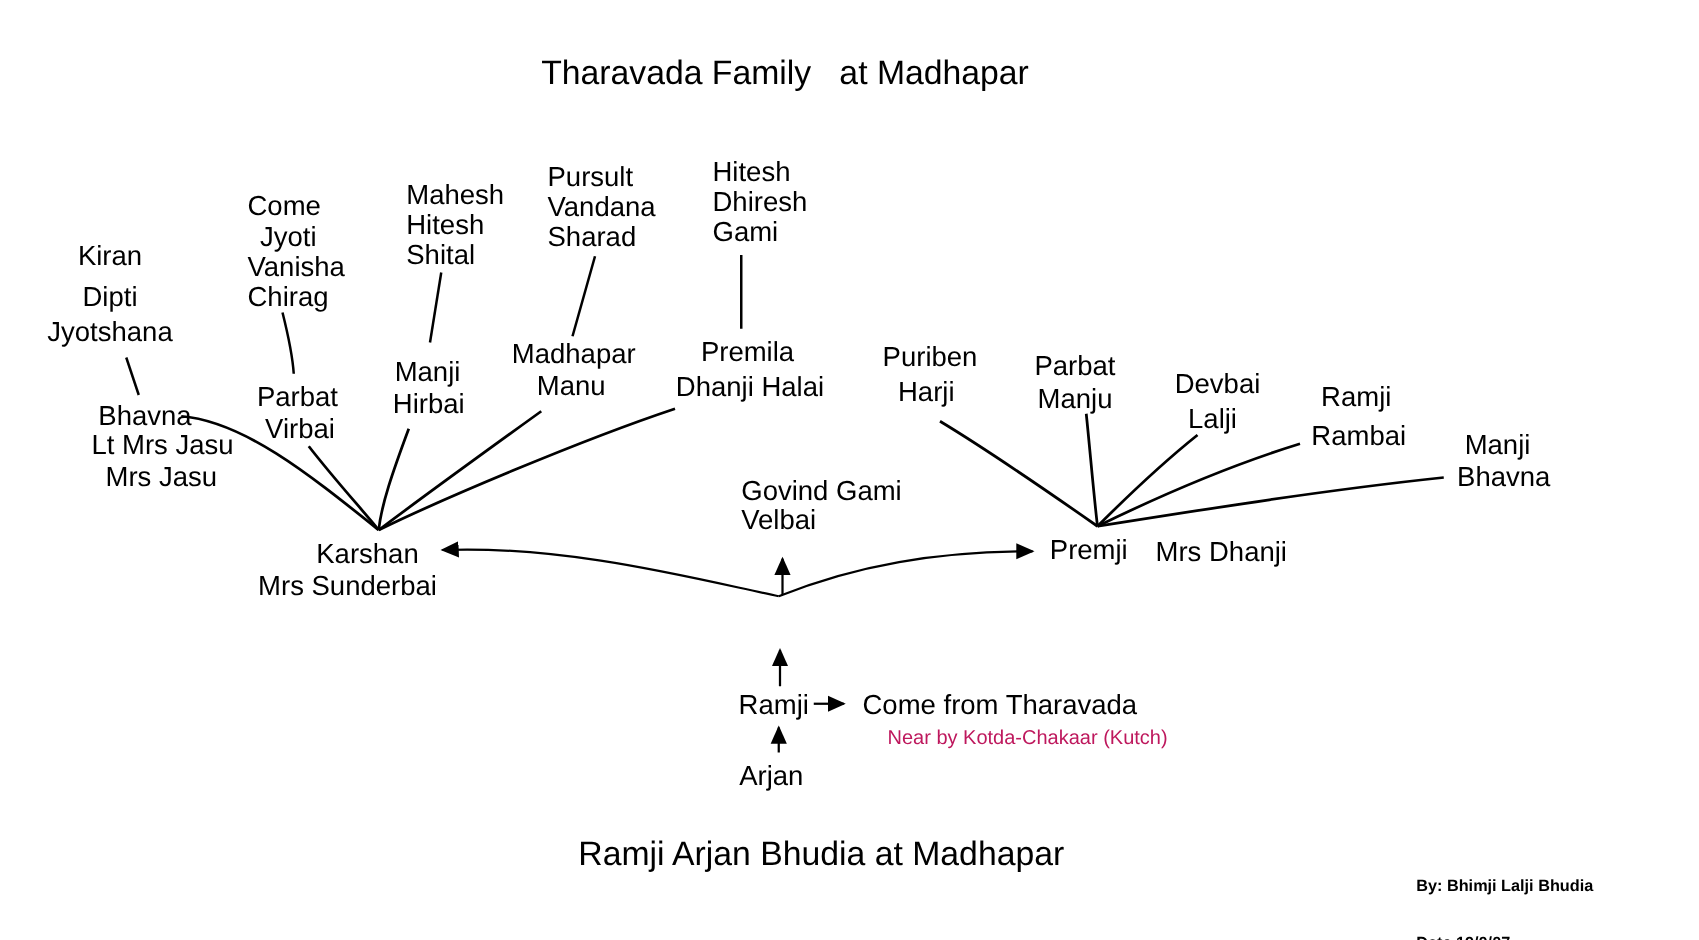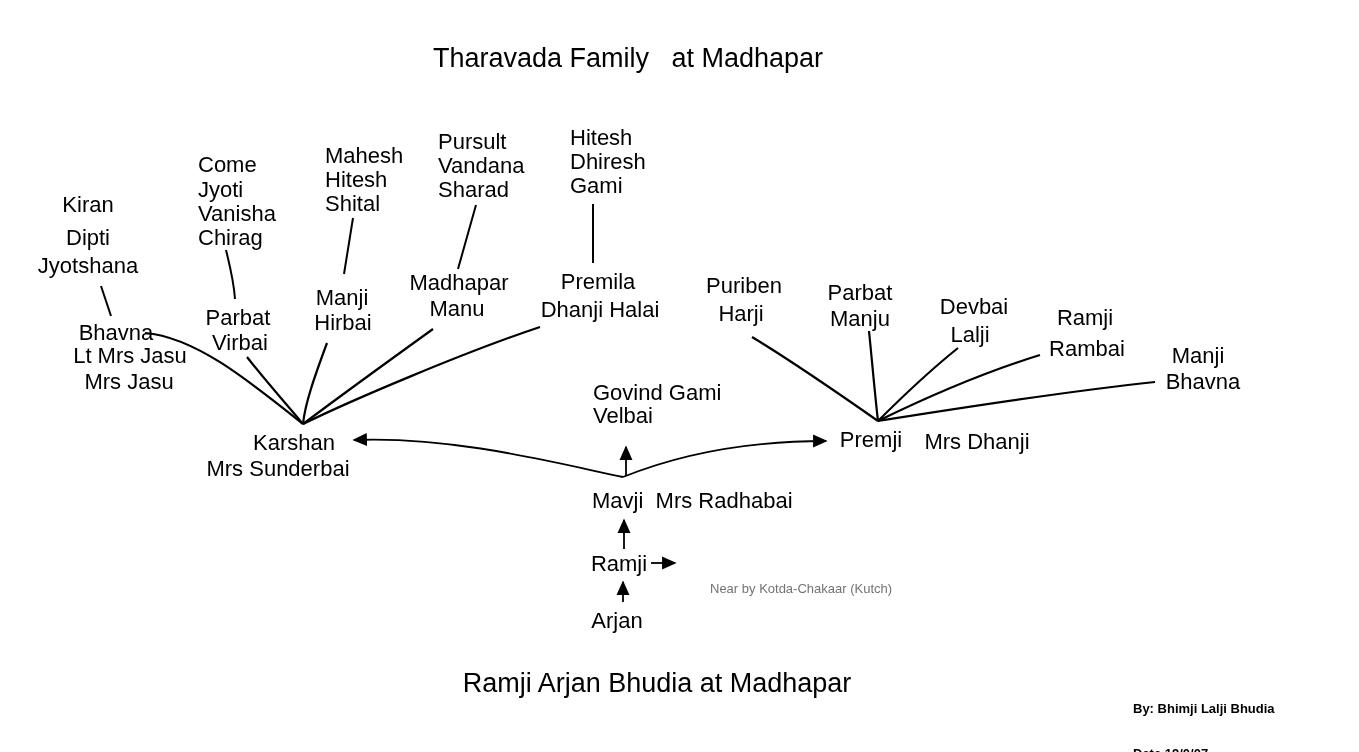--- a/index.html
+++ b/index.html
@@ -6,21 +6,21 @@
   .stage{
     position:relative;width:1359px;height:752px;background:#ffffff;
     font-family:"Liberation Sans","DejaVu Sans",sans-serif;color:#000;
     overflow:hidden;
   }
   svg.wires{position:absolute;left:0;top:0;width:1359px;height:752px;}
   svg.wires path{stroke:#000;fill:none;}
   .lbl{position:absolute;font-size:22px;line-height:1.1;white-space:pre;color:#000;}
   .c{transform:translateX(-50%);} 
   .title{font-size:27px;}
-  .small{font-size:13px;color:#737373;}
+  .small{font-size:16px;color:#be185d;}
   .credit{font-size:13px;font-weight:bold;line-height:1.15;}
 </style>
 </head>
 <body>
 
 <div class="stage">
 
   <svg class="wires" viewBox="0 0 1359 752">
     <defs>
       <marker id="arw" viewBox="0 0 10 10" refX="8" refY="5" markerWidth="9" markerHeight="9" orient="auto-start-reverse">
@@ -63,21 +63,21 @@
 
   <div class="lbl c" style="left:88px;top:193px">Kiran</div>
   <div class="lbl c" style="left:88px;top:226px">Dipti</div>
   <div class="lbl c" style="left:88px;top:254px">Jyotshana</div>
 
   <div class="lbl c" style="left:116px;top:321px">Bhavna</div>
   <div class="lbl c" style="left:130px;top:344px">Lt Mrs Jasu</div>
   <div class="lbl c" style="left:129px;top:370px">Mrs Jasu</div>
 
   <div class="lbl" style="left:198px;top:153px">Come</div>
-  <div class="lbl" style="left:198px;top:178px">Jyoti</div>
+  <div class="lbl" style="left:208px;top:178px">Jyoti</div>
   <div class="lbl" style="left:198px;top:202px">Vanisha</div>
   <div class="lbl" style="left:198px;top:226px">Chirag</div>
   <div class="lbl c" style="left:238px;top:306px">Parbat</div>
   <div class="lbl c" style="left:240px;top:331px">Virbai</div>
 
   <div class="lbl" style="left:325px;top:144px">Mahesh</div>
   <div class="lbl" style="left:325px;top:168px">Hitesh</div>
   <div class="lbl" style="left:325px;top:192px">Shital</div>
   <div class="lbl c" style="left:342px;top:286px">Manji</div>
   <div class="lbl c" style="left:343px;top:311px">Hirbai</div>
@@ -106,18 +106,18 @@
   <div class="lbl c" style="left:860px;top:307px">Manju</div>
   <div class="lbl c" style="left:974px;top:295px">Devbai</div>
   <div class="lbl c" style="left:970px;top:323px">Lalji</div>
   <div class="lbl c" style="left:1085px;top:306px">Ramji</div>
   <div class="lbl c" style="left:1087px;top:337px">Rambai</div>
   <div class="lbl c" style="left:1198px;top:344px">Manji</div>
   <div class="lbl c" style="left:1203px;top:370px">Bhavna</div>
 
   <div class="lbl" style="left:593px;top:381px">Govind Gami</div>
   <div class="lbl" style="left:593px;top:404px">Velbai</div>
-  <div class="lbl" style="left:592px;top:489px">Mavji  Mrs Radhabai</div>
   <div class="lbl c" style="left:619px;top:552px">Ramji</div>
+  <div class="lbl" style="left:690px;top:552px">Come from Tharavada</div>
   <div class="lbl small" style="left:710px;top:582px">Near by Kotda-Chakaar (Kutch)</div>
   <div class="lbl c" style="left:617px;top:609px">Arjan</div>
 
 </div>
 
 </body></html>

